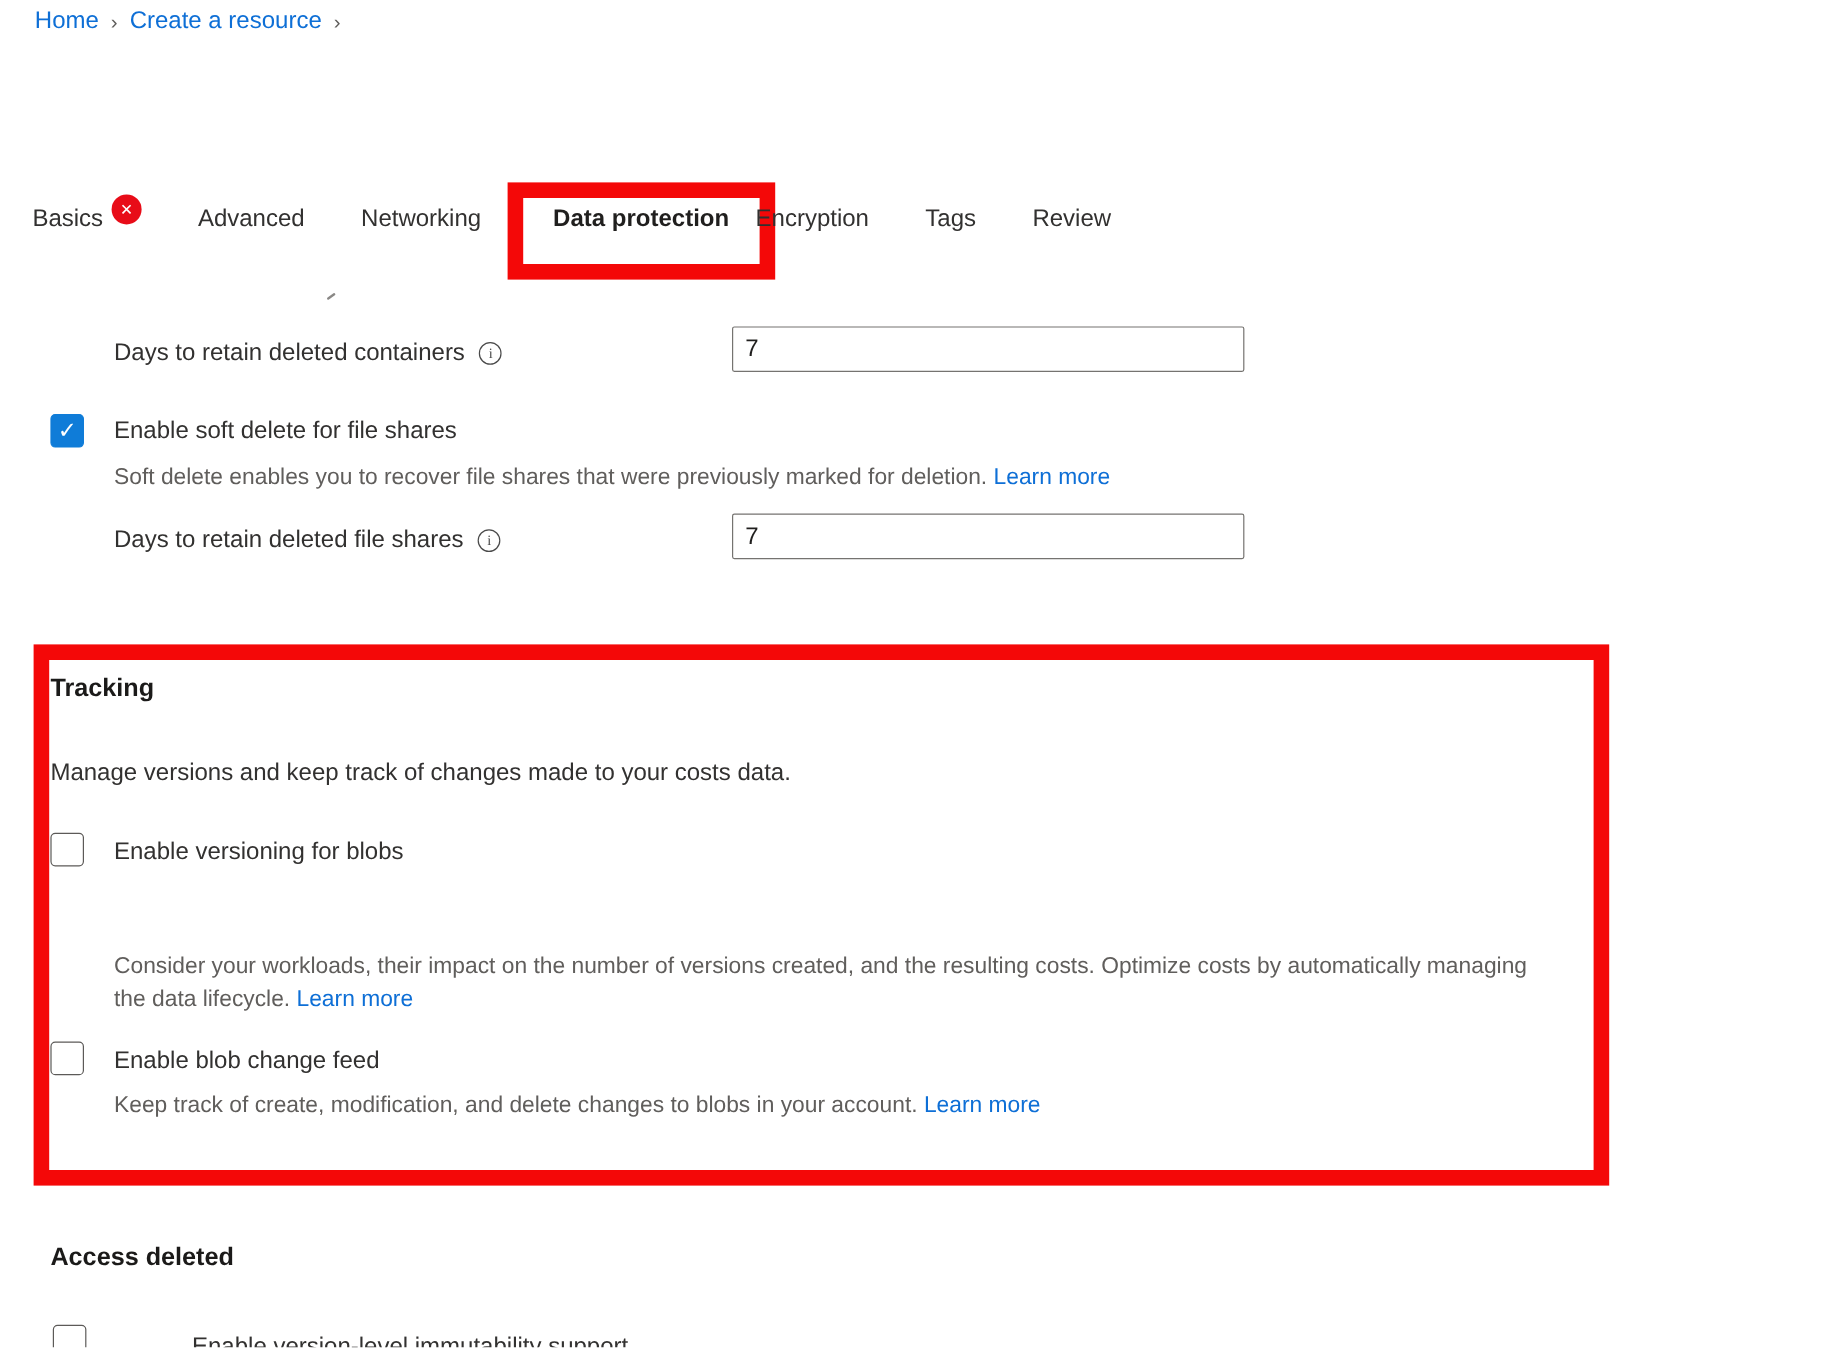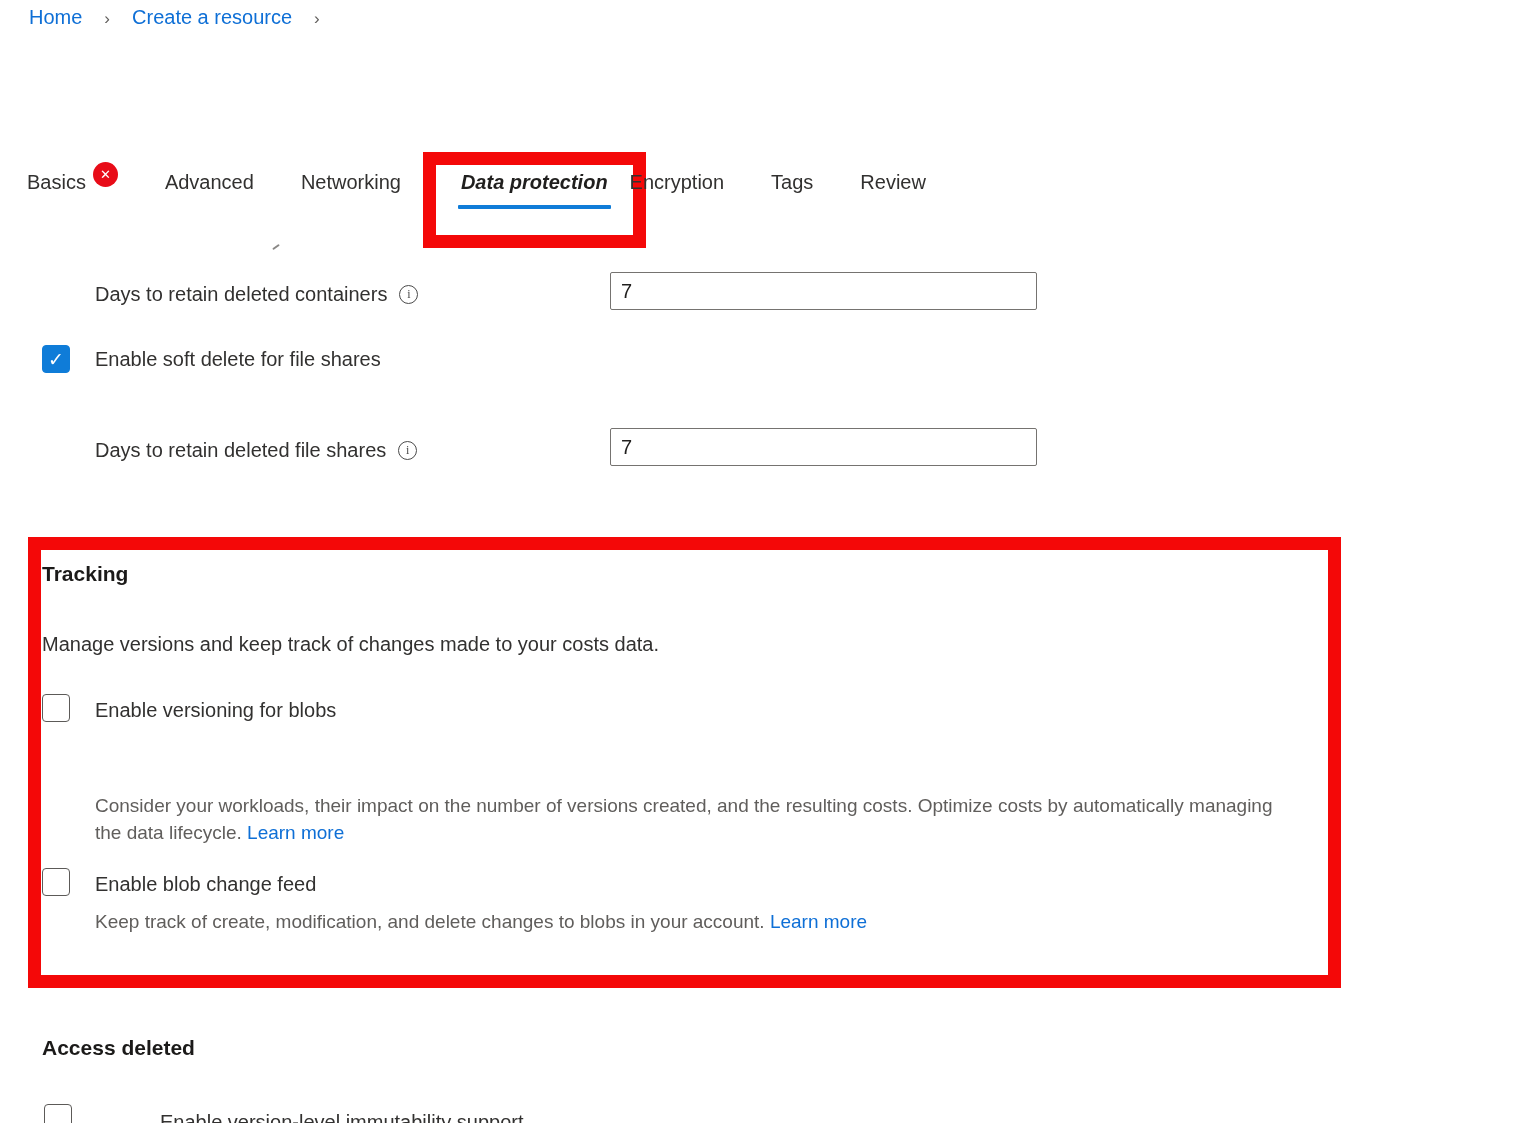--- a/index.html
+++ b/index.html
@@ -1,34 +1,34 @@
 <!DOCTYPE html>
 <html><head>
 <meta charset="utf-8">
 <style>
   * { margin:0; padding:0; box-sizing:border-box; }
   html,body { background:#fff; }
   body { font-family:"Liberation Sans","DejaVu Sans",sans-serif; color:#323130; }
   .page { position:relative; width:1536px; height:1123px; overflow:hidden; background:#fff; }
 
   
-  .breadcrumb { position:absolute; left:29px; top:6px; font-size:20px; display:flex; align-items:center; gap:22px; }
+  .breadcrumb { position:absolute; left:29px; top:6px; font-size:20px; display:flex; align-items:center; gap:10px; }
   .crumb { color:#0e6fd6; cursor:pointer; }
   .crumb-sep { color:#605e5c; font-size:17px; padding-top:2px; }
 
   
   .title-row { position:absolute; left:29px; top:50px; display:flex; align-items:center; }
   .page-title { font-size:34px; font-weight:700; color:#1b1a19; letter-spacing:-0.3px; }
   .more-menu { margin-left:44px; margin-top:6px; color:#3b3a39; font-size:20px; font-weight:700; letter-spacing:1px; cursor:pointer; }
 
   
   .tabs { position:absolute; left:27px; top:152px; display:flex; align-items:flex-start; }
   .tab { font-size:20px; color:#323130; padding-top:19px; margin-right:47px; white-space:nowrap; cursor:pointer; }
   .error-badge { display:inline-flex; align-items:center; justify-content:center; width:25px; height:25px; border-radius:50%; background:#e80c18; color:#fff; font-size:13px; font-weight:700; vertical-align:top; margin-left:7px; margin-top:-9px; }
-  .tab-annotation { border:13px solid #f40808; margin-left:-25px; margin-right:-16px; padding:6px 25px 26px 25px; display:flex; flex-direction:column; align-items:center;font-style:italic; }
+  .tab-annotation { border:13px solid #f40808; margin-left:-25px; margin-right:-16px; padding:6px 25px 26px 25px; display:flex; flex-direction:row; align-items:center; }
   .tab-selected { font-size:20px; font-weight:700; color:#201f1e; white-space:nowrap; cursor:pointer; }
   .tab-underline { height:4px; background:#0f7cd8; width:calc(100% + 6px); margin-top:11px; border-radius:1px; }
 
   .scroll-artifact { position:absolute; left:272px; top:246px; width:8px; height:2px; background:#8a8886; transform:rotate(-35deg); border-radius:2px; }
 
   
   .field-label-row { position:absolute; display:flex; align-items:center; font-size:20px; color:#323130; }
   .info-icon { display:inline-flex; align-items:center; justify-content:center; width:19px; height:19px; border-radius:50%; border:1.4px solid #4a4a4a; color:#4a4a4a; font-size:12px; font-style:normal; font-family:"Liberation Serif",serif; margin-left:12px; cursor:pointer; }
   .text-input { position:absolute; left:610px; width:427px; height:38px; border:1px solid #757370; border-radius:2px; font-size:20px; color:#201f1e; padding:0 10px; font-family:inherit; background:#fff; }
 
@@ -78,20 +78,24 @@
   <div class="field-label-row" style="left:95px; top:283px;">
     <span>Days to retain deleted containers</span>
     <span class="info-icon">i</span>
   </div>
   <input class="text-input" style="top: 272px;" value="7">
 
   <div class="checkbox checked" style="left:42px; top:345px;">
       <span>✓</span>
     </div>
   <span class="cb-label" style="left:95px; top:348px;">Enable soft delete for file shares</span>
+  <div class="desc" style="left:95px; top:387px;">
+    <span>Soft delete enables you to recover file shares that were previously marked for deletion.</span>
+    <span class="learn-more">Learn more</span>
+  </div>
 
   <div class="field-label-row" style="left:95px; top:439px;">
     <span>Days to retain deleted file shares</span>
     <span class="info-icon">i</span>
   </div>
   <input class="text-input" style="top: 428px;" value="7">
 
   <div class="tracking-annotation">
     <div class="section-heading">Tracking</div>
     <div class="tracking-intro">Manage versions and keep track of changes made to your costs data.</div>

